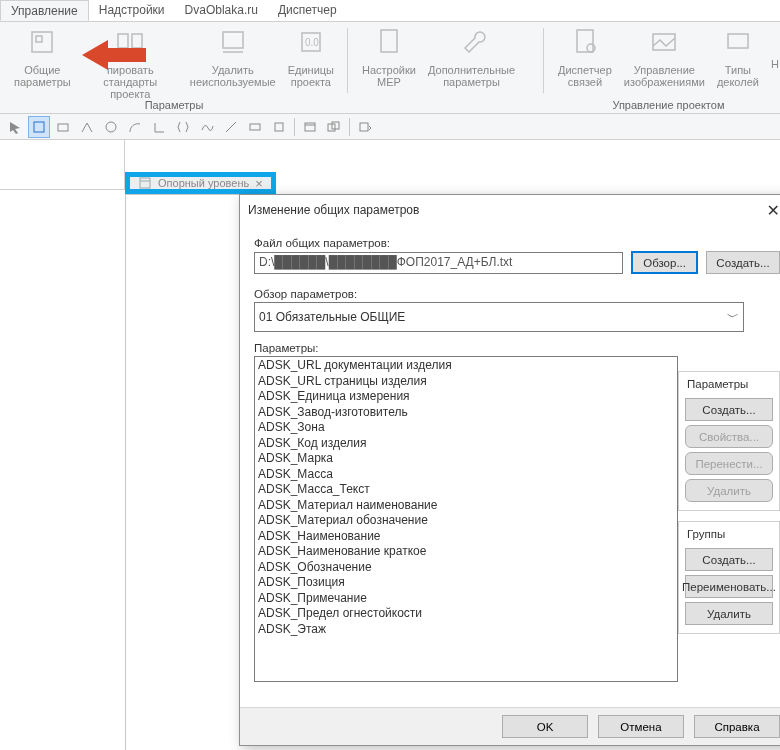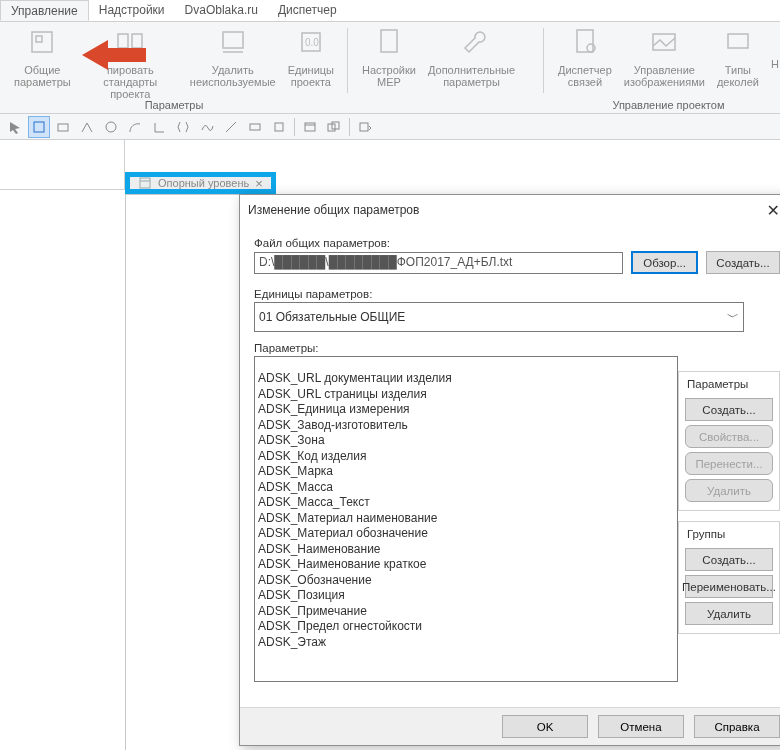--- a/index.html
+++ b/index.html
@@ -38,21 +38,21 @@
   .dialog { position:absolute; top:194px; left:220px; width:556px; height:552px; background:#fff; border:1px solid #8f8f8f; box-shadow:3px 3px 12px rgba(0,0,0,0.25); display:flex; flex-direction:column;margin-left:19px; }
   .dlg-title { height:30px; display:flex; align-items:center; padding:0 8px; font-size:12px; color:#333; }
   .dlg-title .close { margin-left:auto; font-size:16px; color:#333; padding:2px 6px; }
   .dlg-body { flex:1; padding:6px 14px 0; font-size:11.5px; color:#333; position:relative; }
   .row-label { margin-top:6px; margin-bottom:2px; }
   .txt { width:422px; height:22px; border:1px solid #7a7a7a; background:#fff; padding:2px 4px; font-size:12px; color:#555; display:inline-block; vertical-align:top; }
   .btn2 { height:23px; border:1px solid #adadad; background:#e1e1e1; font-size:11.5px; padding:0 10px; display:inline-flex; align-items:center; justify-content:center; cursor:default; }
   .btn2.primary { border:2px solid #0078d7; background:#e1e1e1; }
   .btn2.disabled { color:#a0a0a0;border-radius:6px; }
   .select { width:490px; height:30px; border:1px solid #7a7a7a; background:#fff; display:flex; align-items:center; padding:0 4px; font-size:12px; justify-content:space-between; }
-  .listbox { width:424px; height:326px; border:1px solid #7a7a7a; background:#fff; overflow:auto; padding:14px 3px; font-size:12px; line-height:15.5px; }
+  .listbox { width:424px; height:326px; border:1px solid #7a7a7a; background:#fff; overflow:auto; padding:1px 3px; font-size:12px; line-height:15.5px; }
   .listbox div { white-space:nowrap; }
   .rightcol { position:absolute; top:146px; right:14px; width:102px; }
   .fieldset { border:1px solid #d0d0d0; padding:6px 6px 8px; margin-bottom:10px; }
   .fieldset .legend { font-size:11.5px; margin:-14px 0 4px 0; background:#fff; display:inline-block; padding:0 2px; }
   .fieldset .btn2 { width:100%; margin-top:4px; justify-content:center; }
   .dlg-footer { height:38px; border-top:none; display:flex; justify-content:flex-end; align-items:center; padding:0 14px; gap:10px; background:#f0f0f0; border-top:1px solid #d8d8d8; }
   .dlg-footer .btn2 { width:86px; justify-content:center; }
 
   .icon-box { fill:none; stroke:#bcbcbc; stroke-width:1.5; }
 </style>
@@ -258,21 +258,21 @@
     <span class="close">✕</span>
   </div>
   <div class="dlg-body">
     <div class="row-label">Файл общих параметров:</div>
     <div style="display:flex; gap:8px; align-items:center;">
       <div class="txt">D:\██████\████████ФОП2017_АД+БЛ.txt</div>
       <div class="btn2 primary" style="width:70px;">Обзор...</div>
       <div class="btn2" style="width:74px;">Создать...</div>
     </div>
 
-    <div class="row-label" style="margin-top:14px;">Единицы параметров:</div>
+    <div class="row-label" style="margin-top:14px;">Обзор параметров:</div>
     <div class="select">
       <span>01 Обязательные ОБЩИЕ</span>
       <span style="color:#555;">﹀</span>
     </div>
 
     <div class="row-label" style="margin-top:10px;">Параметры:</div>
     <div class="listbox" id="params-list">
         <div>ADSK_URL документации изделия</div>
         <div>ADSK_URL страницы изделия</div>
         <div>ADSK_Единица измерения</div>

